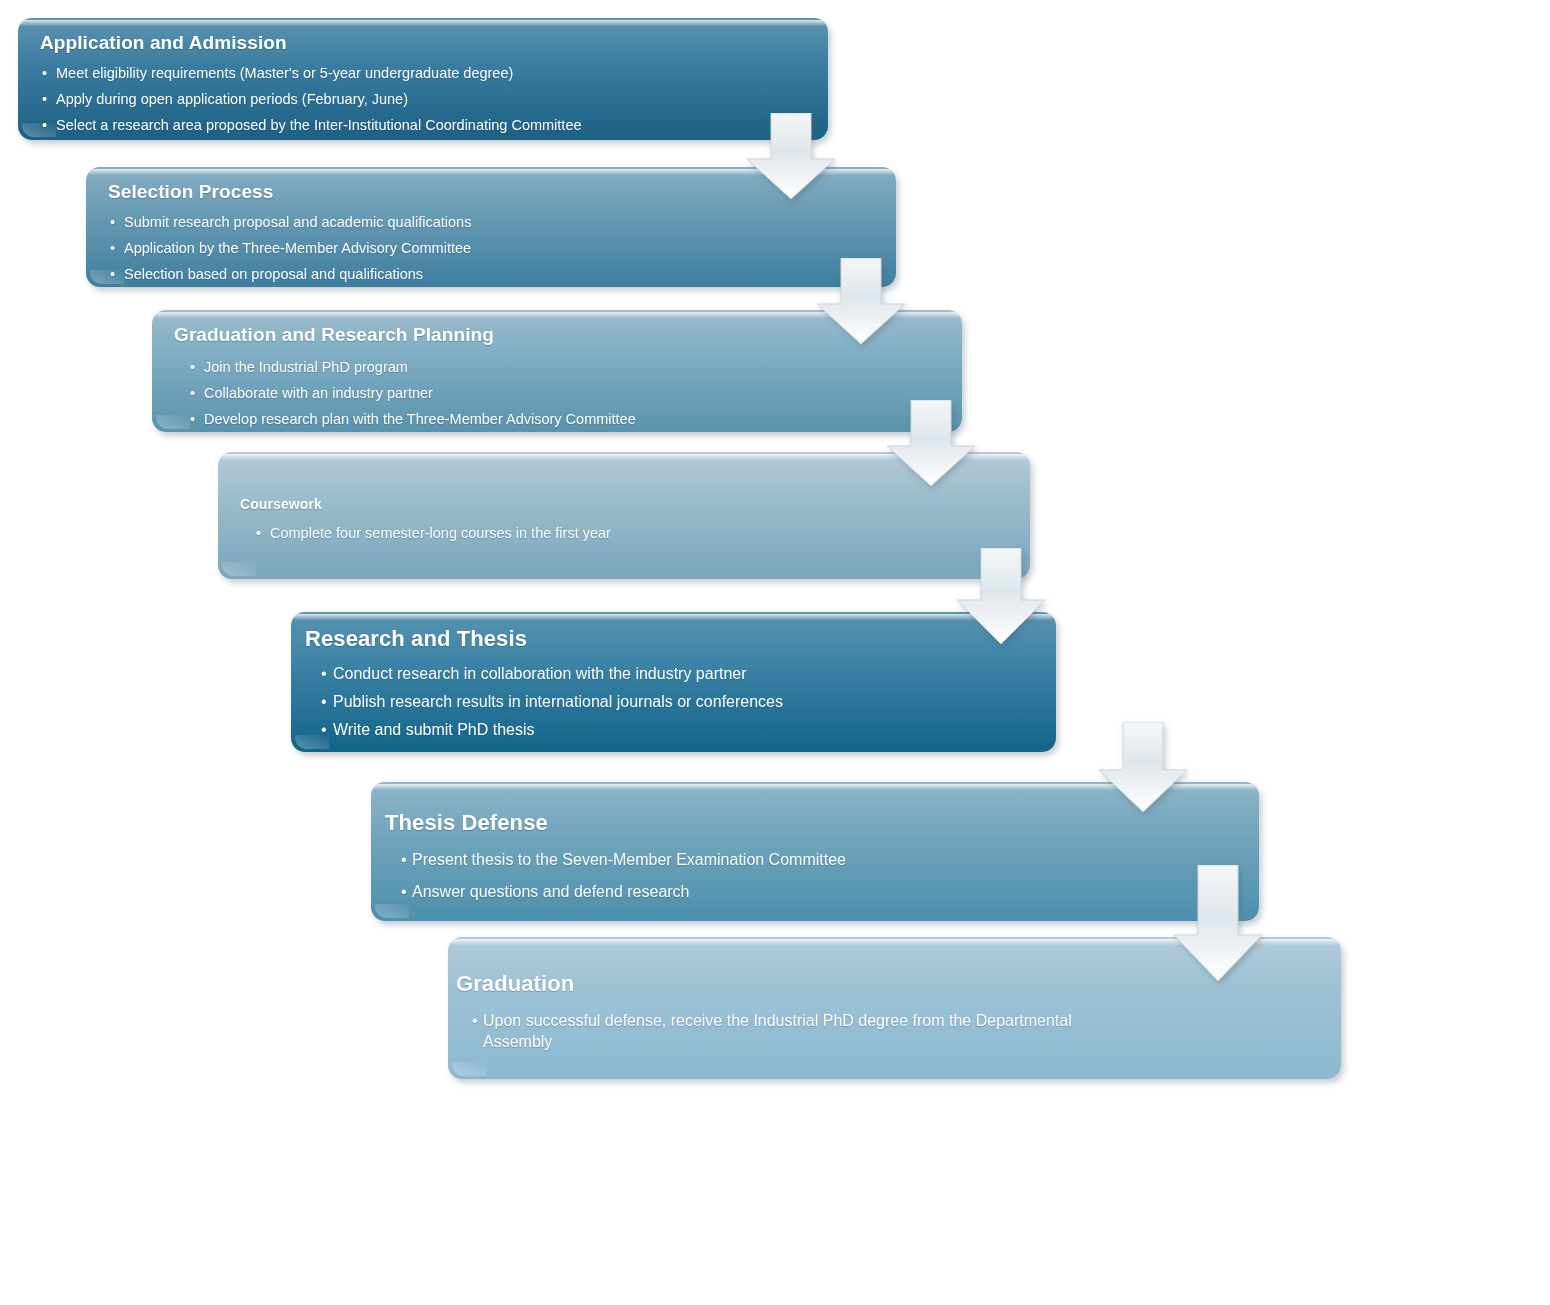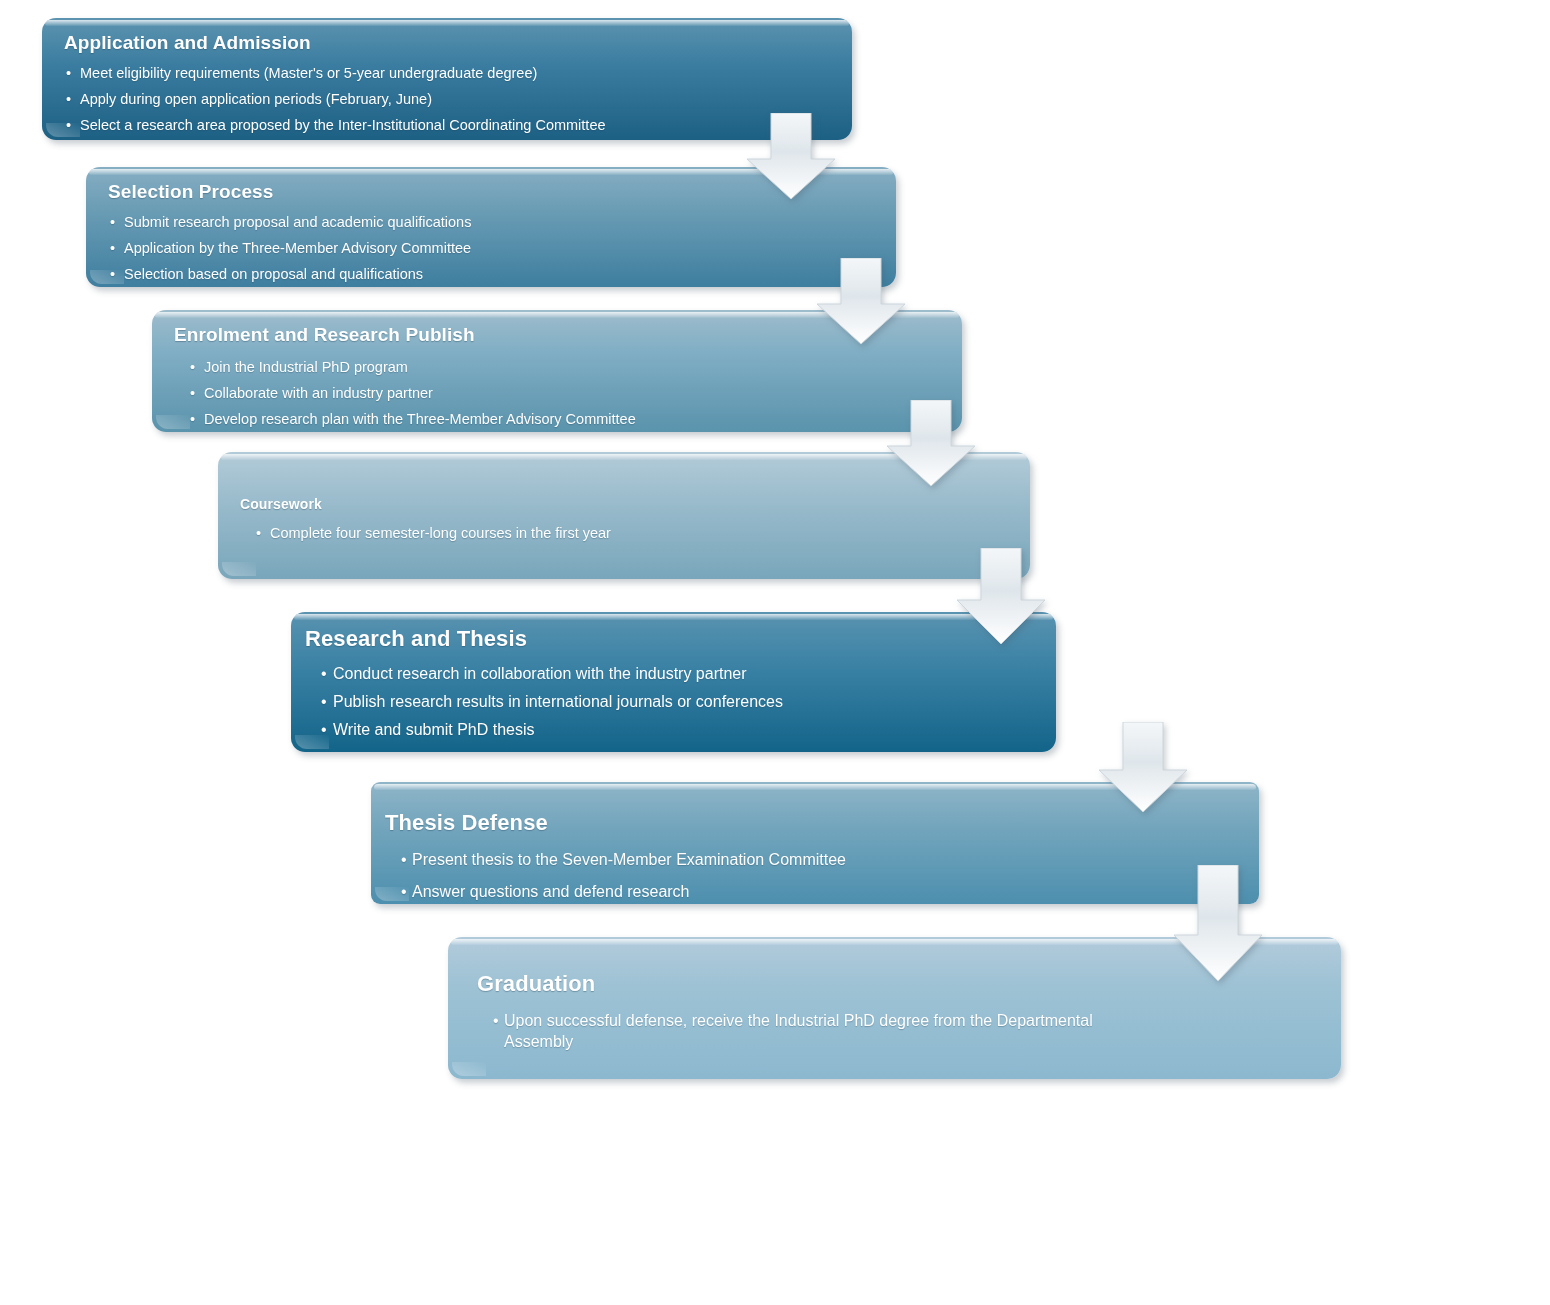--- a/index.html
+++ b/index.html
@@ -90,21 +90,21 @@
     filter: drop-shadow(2px 3px 3px rgba(70,90,105,0.30));
   }
   .arrow svg { display: block; }
 </style>
 </head>
 <body>
 
 <div id="stage">
 
   <div class="step" style="left:18px; top:18px; width:810px; height:122px;
-              background:linear-gradient(to bottom,#5d94b0 0%,#3b7da0 38%,#1c6084 100%);margin-left:24px;">
+              background:linear-gradient(to bottom,#5d94b0 0%,#3b7da0 38%,#1c6084 100%);">
     <div class="step-title" style="font-size:19px;">Application and Admission</div>
     <ul class="bullets" style="font-size:14.5px;">
       <li><span class="dot">•</span><span>Meet eligibility requirements (Master's or 5-year undergraduate degree)</span></li>
       <li><span class="dot">•</span><span>Apply during open application periods (February, June)</span></li>
       <li><span class="dot">•</span><span>Select a research area proposed by the Inter-Institutional Coordinating Committee</span></li>
     </ul>
   </div>
 
   <div class="arrow" style="left:745px; top:113px; width:92px; height:88px;">
     <svg width="92" height="88" viewBox="0 0 92 88" xmlns="http://www.w3.org/2000/svg">
@@ -137,21 +137,21 @@
           <stop offset="45%" stop-color="#dfe6eb"></stop>
           <stop offset="100%" stop-color="#ffffff"></stop>
         </linearGradient>
       </defs>
       <path d="M26,0 L66,0 L66,46 L90,46 L46,86 L2,46 L26,46 Z" fill="url(#ag2)" stroke="#cdd6dc" stroke-width="1"></path>
     </svg>
   </div>
 
   <div class="step" style="left:152px; top:310px; width:810px; height:122px;
               background:linear-gradient(to bottom,#9ebccc 0%,#80aec4 35%,#5a93ac 100%);">
-    <div class="step-title" style="font-size:19px; margin-bottom:12px;">Enrolment and Research Publish</div>
+    <div class="step-title" style="font-size:19px; margin-bottom:12px;">Graduation and Research Planning</div>
     <ul class="bullets" style="font-size:14.5px; padding-left:14px;">
       <li><span class="dot">•</span><span>Join the Industrial PhD program</span></li>
       <li><span class="dot">•</span><span>Collaborate with an industry partner</span></li>
       <li><span class="dot">•</span><span>Develop research plan with the Three-Member Advisory Committee</span></li>
     </ul>
   </div>
 
   <div class="arrow" style="left:885px; top:400px; width:92px; height:88px;">
     <svg width="92" height="88" viewBox="0 0 92 88" xmlns="http://www.w3.org/2000/svg">
       <defs>
@@ -202,43 +202,43 @@
         <linearGradient id="ag5" x1="0" y1="0" x2="0" y2="1">
           <stop offset="0%" stop-color="#f4f7f9"></stop>
           <stop offset="45%" stop-color="#dfe6eb"></stop>
           <stop offset="100%" stop-color="#ffffff"></stop>
         </linearGradient>
       </defs>
       <path d="M26,0 L66,0 L66,48 L90,48 L46,90 L2,48 L26,48 Z" fill="url(#ag5)" stroke="#cdd6dc" stroke-width="1"></path>
     </svg>
   </div>
 
-  <div class="step" style="left:371px; top:782px; width:888px; height:122px; padding-left:14px; padding-top:28px;
-              background:linear-gradient(to bottom,#8fb5c8 0%,#74a6bd 35%,#4d8fae 100%);border-radius:9px;">
+  <div class="step" style="left:371px; top:782px; width:888px; height:139px; padding-left:14px; padding-top:28px;
+              background:linear-gradient(to bottom,#8fb5c8 0%,#74a6bd 35%,#4d8fae 100%);">
     <div class="step-title" style="font-size:22px; margin-bottom:14px;">Thesis Defense</div>
     <ul class="bullets" style="font-size:16px; padding-left:14px;">
       <li style="padding-left:13px; margin-bottom:11px;"><span class="dot">•</span><span>Present thesis to the Seven-Member Examination Committee</span></li>
       <li style="padding-left:13px;"><span class="dot">•</span><span>Answer questions and defend research</span></li>
     </ul>
   </div>
 
   <div class="arrow" style="left:1172px; top:865px; width:92px; height:120px;">
     <svg width="92" height="120" viewBox="0 0 92 120" xmlns="http://www.w3.org/2000/svg">
       <defs>
         <linearGradient id="ag6" x1="0" y1="0" x2="0" y2="1">
           <stop offset="0%" stop-color="#f4f7f9"></stop>
           <stop offset="45%" stop-color="#dfe6eb"></stop>
           <stop offset="100%" stop-color="#ffffff"></stop>
         </linearGradient>
       </defs>
       <path d="M26,0 L66,0 L66,70 L90,70 L46,116 L2,70 L26,70 Z" fill="url(#ag6)" stroke="#cdd6dc" stroke-width="1"></path>
     </svg>
   </div>
 
-  <div class="step" style="left:448px; top:937px; width:893px; height:142px; padding-left:29px; padding-top:34px;
+  <div class="step" style="left:448px; top:937px; width:893px; height:142px; padding-left:8px; padding-top:34px;
               background:linear-gradient(to bottom,#b2cbdb 0%,#9dc2d4 35%,#8cb8cf 100%);">
     <div class="step-title" style="font-size:22px; margin-bottom:14px;">Graduation</div>
     <ul class="bullets" style="font-size:16px; padding-left:14px;">
       <li style="padding-left:13px; max-width:620px;"><span class="dot">•</span><span>Upon successful defense, receive the Industrial PhD degree from the Departmental Assembly</span></li>
     </ul>
   </div>
 
 </div>
 
 </body></html>

